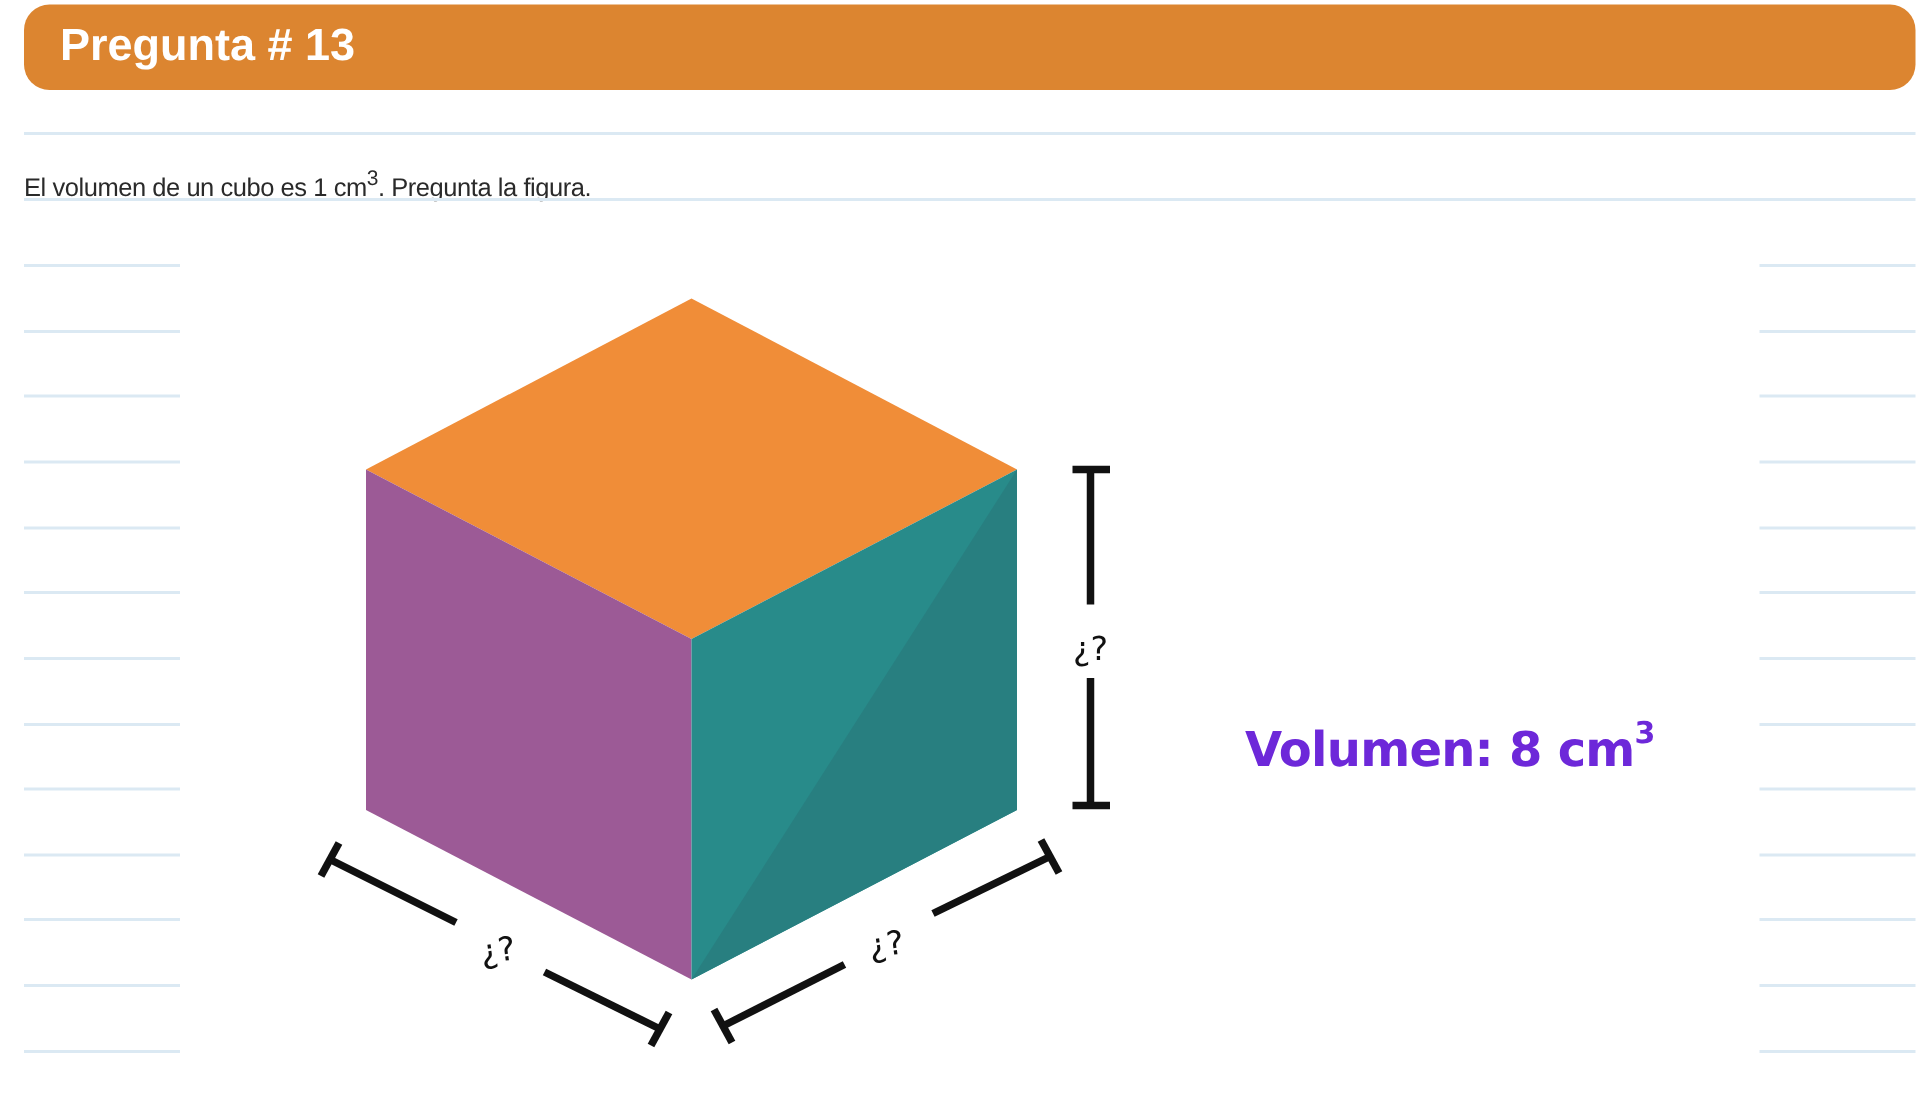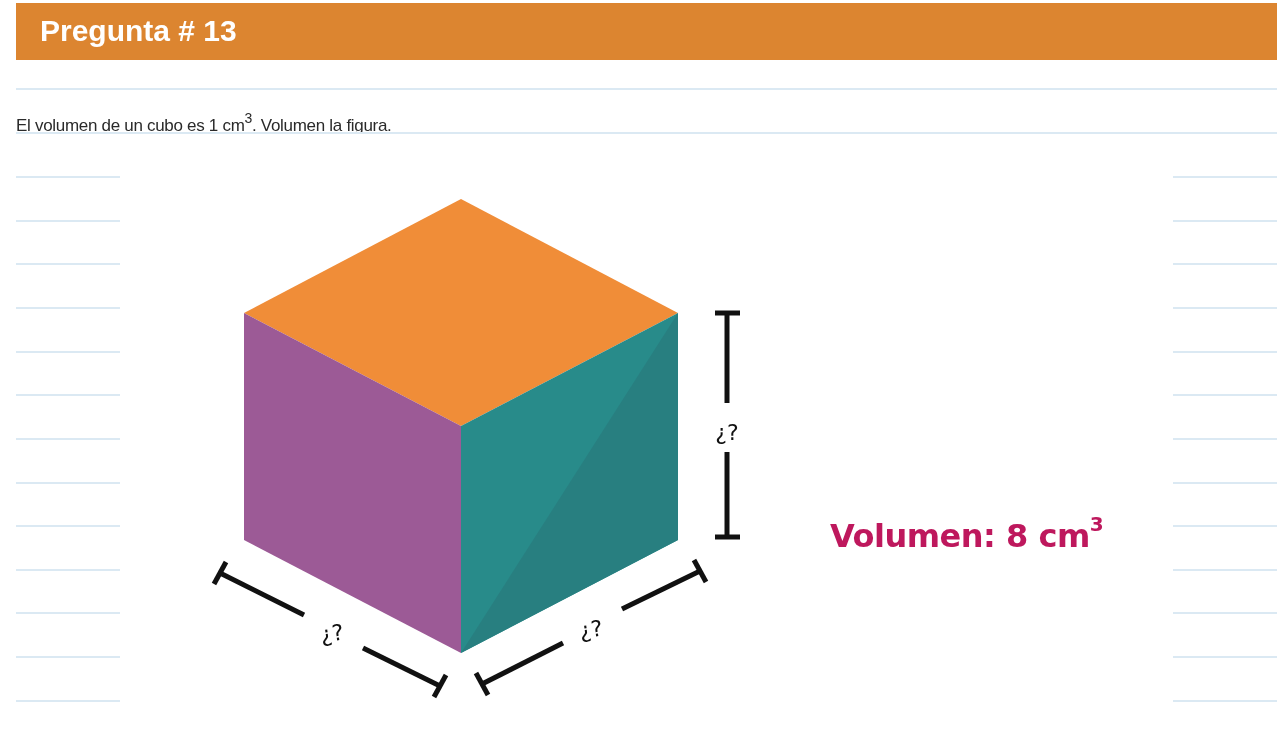--- a/index.html
+++ b/index.html
@@ -1,52 +1,53 @@
 <!DOCTYPE html>
 <html><head>
 <meta charset="utf-8">
 <style>
   html, body { margin: 0; padding: 0; background: #ffffff; }
   body { width: 1280px; height: 731px; position: relative; overflow: hidden; font-family: "Liberation Sans", sans-serif; }
   .banner {
     position: absolute; left: 16px; top: 3px; width: 1261px; height: 57px;
     background: #dc8530;
+    border-radius: 17px;
   }
   .banner-title {
     position: absolute; left: 24px; top: 10px;
     color: #ffffff; font-weight: bold; font-size: 30px; line-height: 36px;
     font-family: "Liberation Sans", sans-serif;
   }
   .hline { position: absolute; height: 2px; background: #dbe9f3; }
   .question {
     position: absolute; left: 16px; top: 108px;
     font-size: 17px; color: #2a2a2a; line-height: 22px; letter-spacing: -0.3px;
     font-family: "Liberation Sans", sans-serif;
   }
   .question sup { font-size: 14px; position: relative; top: -1px; }
   .ruled-left, .ruled-right { position: absolute; top: 0; left: 0; }
   .figure { position: absolute; left: 0; top: 0; width: 1280px; height: 731px; }
   .dim-label { font-family: "DejaVu Sans", sans-serif; font-size: 22px; fill: #111111; }
   .volume-label {
     position: absolute; left: 830px; top: 480px;
-    font-family: "DejaVu Sans", sans-serif; font-size: 32px; font-weight: bold; color: #be185d;
-    letter-spacing: -0.5px; white-space: nowrap; margin-top: 36px;
+    font-family: "DejaVu Sans", sans-serif; font-size: 32px; font-weight: bold; color: #6d28d9;
+    letter-spacing: -0.5px; white-space: nowrap;
   }
   .volume-label sup { font-size: 20px; position: relative; top: -4px; }
 </style>
 </head>
 <body>
 
 <div class="banner" style="background: rgb(220, 133, 48);">
   <div class="banner-title">Pregunta # 13</div>
 </div>
 
 <div class="hline" style="left:16px; top:88px; width:1261px;"></div>
 
-<div class="question"><span>El volumen de un cubo es 1 cm</span><sup>3</sup><span>. Volumen la figura.</span></div>
+<div class="question"><span>El volumen de un cubo es 1 cm</span><sup>3</sup><span>. Pregunta la figura.</span></div>
 
 <div class="hline" style="left:16px; top:132px; width:1261px;"></div>
 
 <div id="ruled-left" class="ruled-left">
     <div class="hline" style="left: 16px; top: 176px; width: 104px; background: rgb(219, 233, 243);"></div>
     <div class="hline" style="left: 16px; top: 220px; width: 104px; background: rgb(219, 233, 243);"></div>
     <div class="hline" style="left: 16px; top: 263px; width: 104px; background: rgb(219, 233, 243);"></div>
     <div class="hline" style="left: 16px; top: 307px; width: 104px; background: rgb(219, 233, 243);"></div>
     <div class="hline" style="left: 16px; top: 351px; width: 104px; background: rgb(219, 233, 243);"></div>
     <div class="hline" style="left: 16px; top: 394px; width: 104px; background: rgb(219, 233, 243);"></div>

